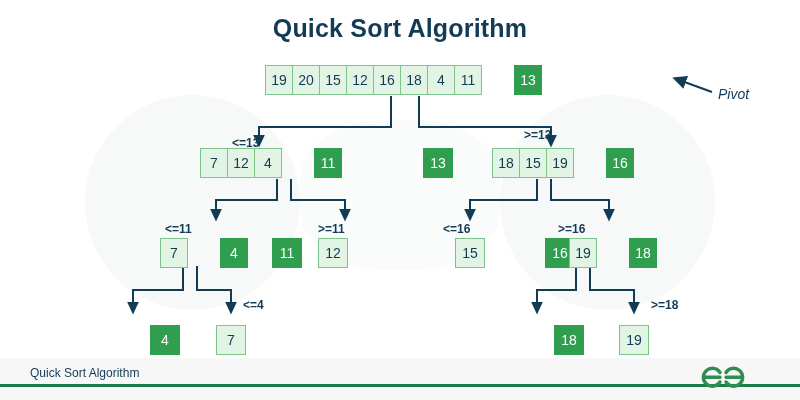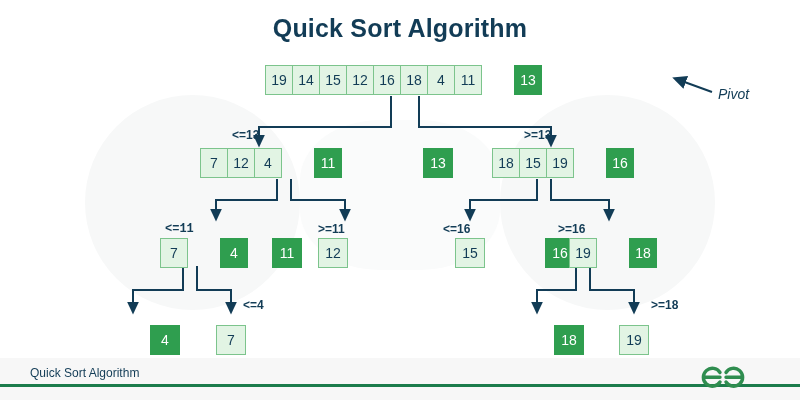--- a/index.html
+++ b/index.html
@@ -141,51 +141,51 @@
       <path d="M576,266 L576,290 L537,290 L537,308" marker-end="url(#ah)"></path>
 
       <path d="M590,266 L590,290 L634,290 L634,308" marker-end="url(#ah)"></path>
     </g>
   </svg>
 
   <div id="pivot-label">Pivot</div>
 
   <div class="array" id="root-array" style="left:265px; top:65px;">
     <div class="cell">19</div>
-    <div class="cell">14</div>
+    <div class="cell">20</div>
     <div class="cell">15</div>
     <div class="cell">12</div>
     <div class="cell">16</div>
     <div class="cell">18</div>
     <div class="cell">4</div>
     <div class="cell">11</div>
     <div class="cell pivot">13</div>
   </div>
 
-  <div class="cond" style="left:232px; top:128px;">&lt;=13</div>
+  <div class="cond" style="left:232px; top:136px;">&lt;=13</div>
   <div class="array" id="level2-left" style="left:200px; top:148px;">
     <div class="cell">7</div>
     <div class="cell">12</div>
     <div class="cell">4</div>
     <div class="cell pivot">11</div>
   </div>
 
   <div class="array single" id="level2-mid" style="left:391px; top:148px;">
     <div class="cell pivot">13</div>
   </div>
 
   <div class="cond" style="left:524px; top:128px;">&gt;=13</div>
   <div class="array" id="level2-right" style="left:492px; top:148px;">
     <div class="cell">18</div>
     <div class="cell">15</div>
     <div class="cell">19</div>
     <div class="cell pivot">16</div>
   </div>
 
-  <div class="cond" style="left:165px; top:222px;font-family:Liberation Mono, monospace;">&lt;=11</div>
+  <div class="cond" style="left:165px; top:222px;">&lt;=11</div>
   <div class="array" id="level3-a" style="left:160px; top:238px;">
     <div class="cell">7</div>
     <div class="cell pivot">4</div>
   </div>
 
   <div class="array single" id="level3-b" style="left:240px; top:238px;">
     <div class="cell pivot">11</div>
   </div>
 
   <div class="cond" style="left:318px; top:222px;">&gt;=11</div>

